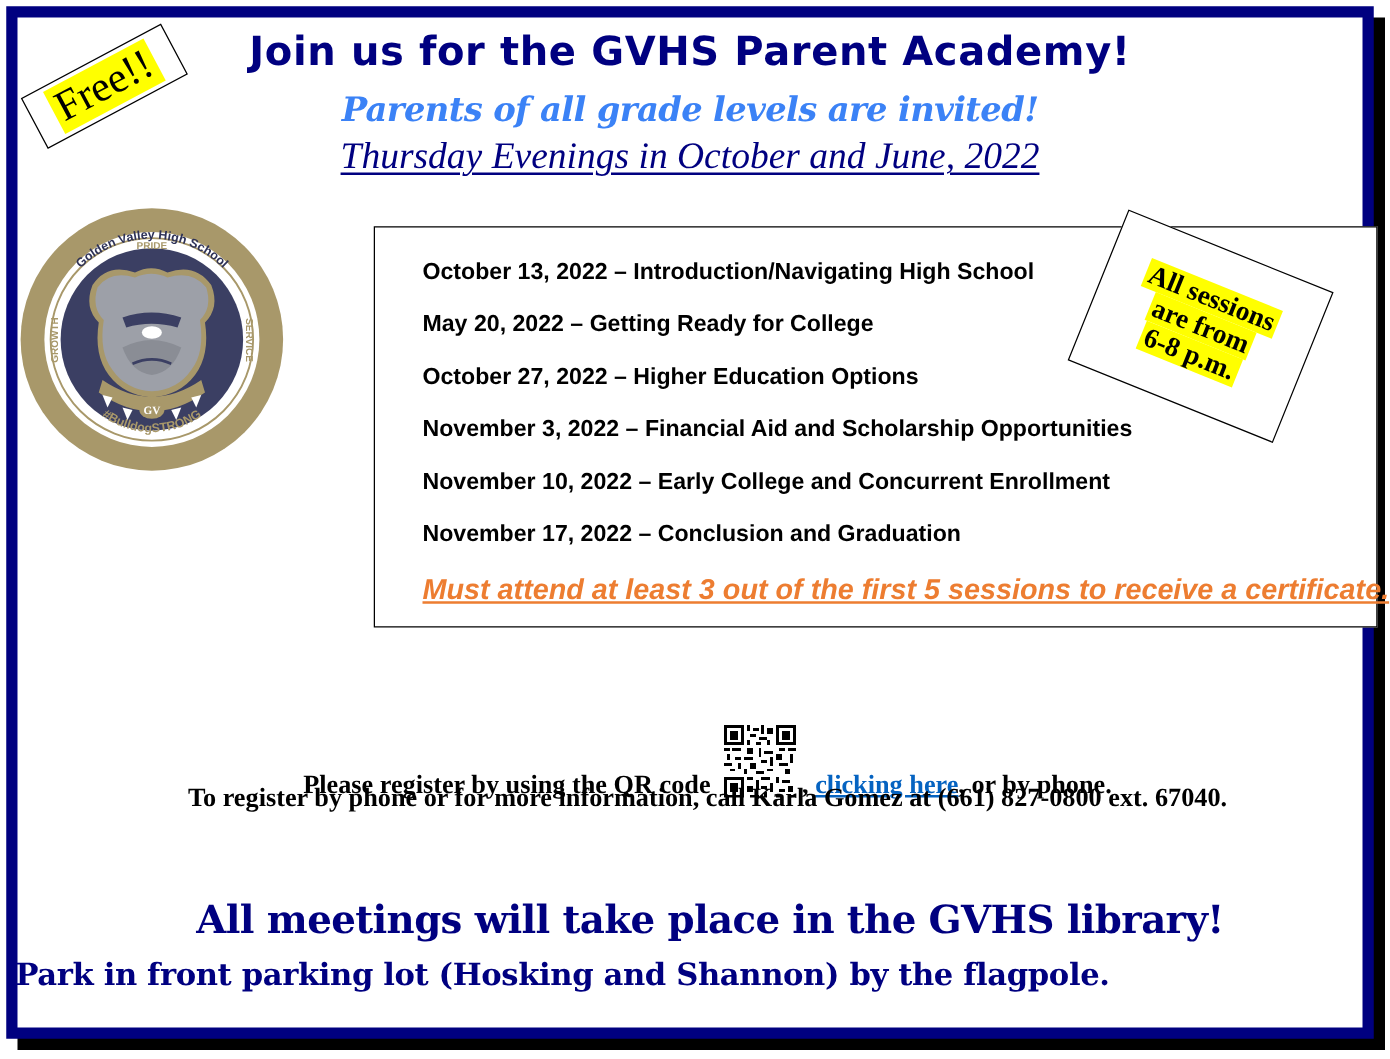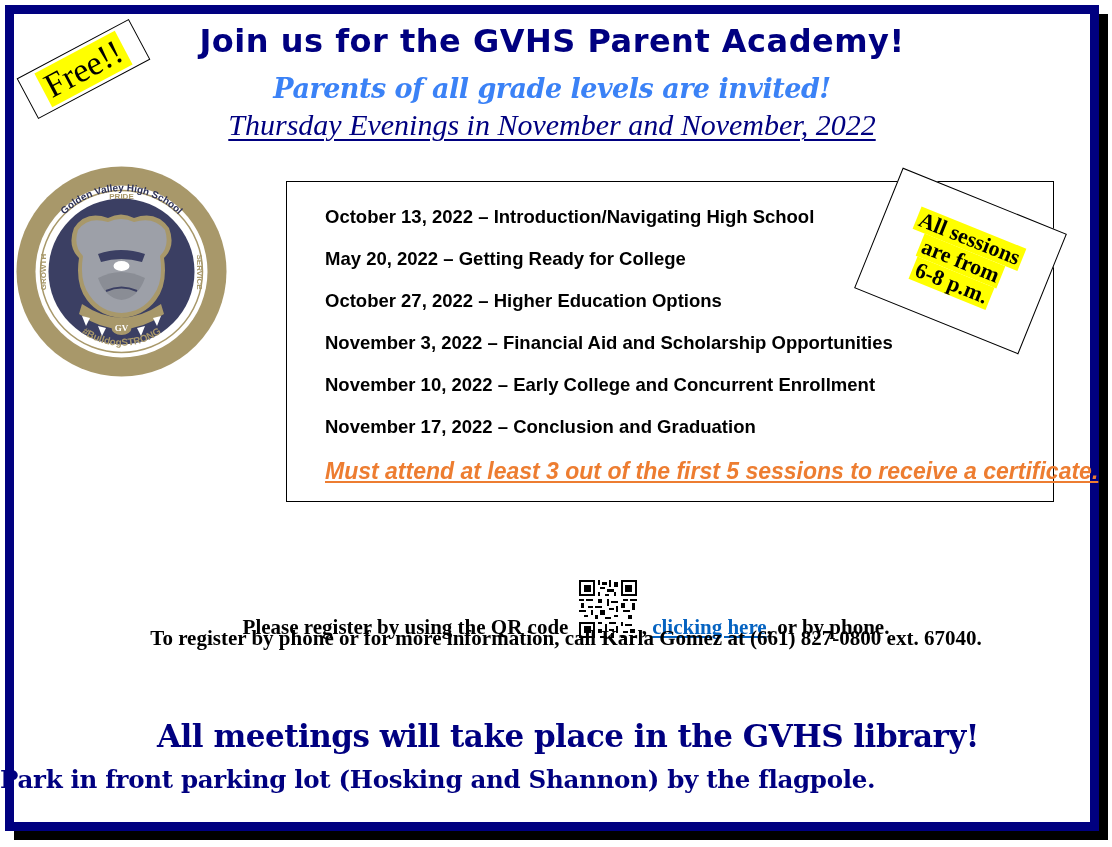--- a/index.html
+++ b/index.html
@@ -46,21 +46,21 @@
     display: flex; align-items: center; justify-content: center;
   }
   .free-sticker span {
     background: #FFFF00; font-family: "Liberation Serif", serif; font-size: 34px; color: #000;
     padding: 0 4px; line-height: 38px;
   }
 
   .logo { left: 16px; top: 166px; width: 211px; height: 211px; }
 
   .schedule-box {
-    left: 286px; top: 181px; width: 766px; height: 319px; border: 1.5px solid #000; background: #fff;
+    left: 299px; top: 181px; width: 766px; height: 319px; border: 1.5px solid #000; background: #fff; padding-left: 35px;
   }
   .session {
     position: absolute; left: 38px; font-family: "Liberation Sans", sans-serif; font-weight: bold;
     font-size: 18.5px; color: #000; white-space: nowrap;
   }
   .cert-note {
     position: absolute; left: 38px; top: 276px; font-family: "Liberation Sans", sans-serif;
     font-weight: bold; font-style: italic; font-size: 23px; color: #ED7D31; text-decoration: underline;
     white-space: nowrap;
   }
@@ -87,39 +87,39 @@
     font-family: "Liberation Serif", serif; font-weight: bold; font-size: 21px; color: #000; white-space: nowrap;
   }
 
   .library-line {
     left: 0; width: 1108px; top: 718px; text-align: center;
     font-family: "DejaVu Serif", serif; font-weight: bold; font-size: 31px; color: #000080; white-space: nowrap;
     letter-spacing: -0.5px;
     padding-left: 14px;
   }
   .parking-line {
-    left: 0; width: 900px; top: 765px; text-align: left;
+    left: 0; width: 900px; top: 765px; text-align: center;
     font-family: "DejaVu Serif", serif; font-weight: bold; font-size: 24.5px; color: #000080; white-space: nowrap;
     letter-spacing: -0.3px;
   }
 </style>
 </head>
 <body>
 
 <div class="shadow"></div>
 <div class="frame">
   <div class="frame-inner-line">
     <div class="frame-navy-thin"></div>
   </div>
 </div>
 <div class="page"></div>
 
 <div class="abs title">Join us for the GVHS Parent Academy!</div>
 <div class="abs subtitle">Parents of all grade levels are invited!</div>
-<div class="abs dates-line">Thursday Evenings in November and November, 2022</div>
+<div class="abs dates-line">Thursday Evenings in October and June, 2022</div>
 
 <div class="abs free-sticker">
   <span>Free!!</span>
 </div>
 
 <div class="abs logo">
   <svg width="211" height="211" viewBox="0 0 211 211">
     <defs>
       <path id="arcTop" d="M 25 105.5 A 80.5 80.5 0 0 1 186 105.5"></path>
       <path id="arcBottom" d="M 40 130 A 68 68 0 0 0 171 130"></path>

